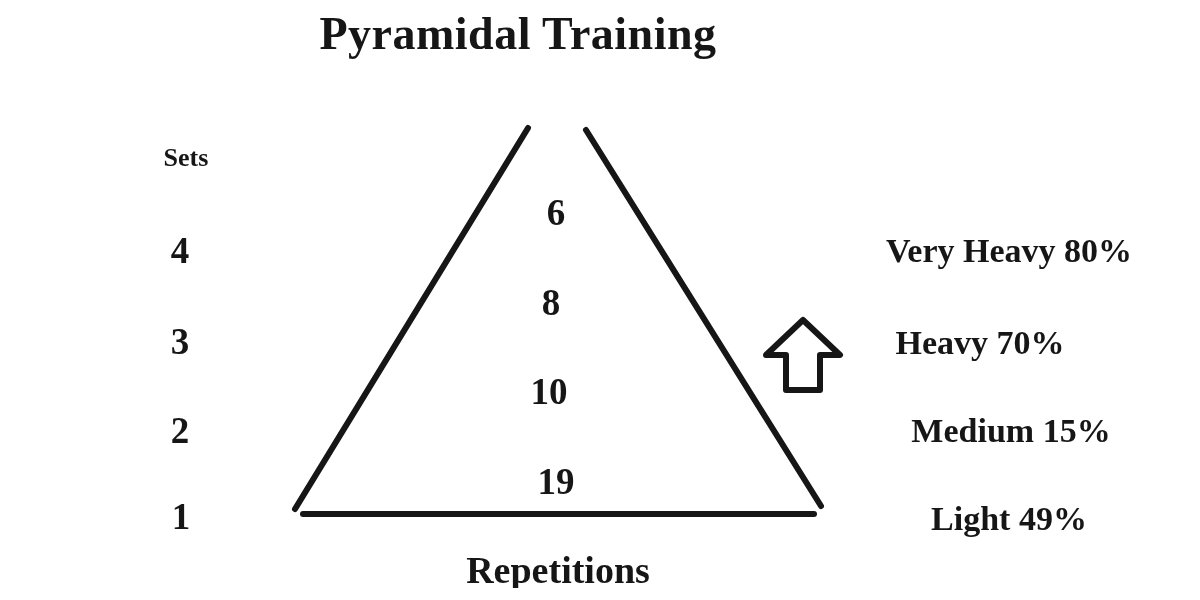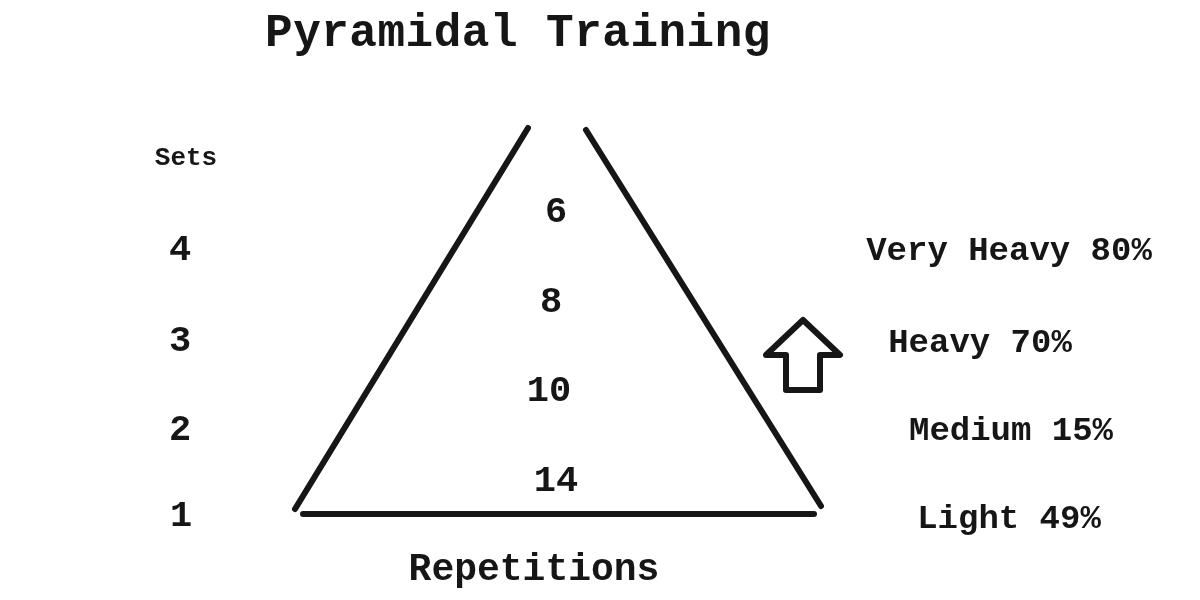--- a/index.html
+++ b/index.html
@@ -2,21 +2,21 @@
 <html><head>
 <meta charset="utf-8">
 <style>
   html, body { margin: 0; padding: 0; background: #ffffff; }
   .canvas {
     position: relative;
     width: 1200px;
     height: 588px;
     background: #ffffff;
     overflow: hidden;
-    font-family: Liberation Mono, monospace;
+    font-family: Liberation Serif, serif;
     color: #161616;
   }
   .abs {
     position: absolute;
     transform: translate(-50%, -50%);
     white-space: nowrap;
     font-weight: 700;
     line-height: 1;
     color: #161616;
   }
@@ -45,23 +45,23 @@
 
   <div class="abs t-head" style="left:186px; top:158px;">Sets</div>
   <div class="abs t-num" style="left:180px; top:250px;">4</div>
   <div class="abs t-num" style="left:180px; top:341px;">3</div>
   <div class="abs t-num" style="left:180px; top:430px;">2</div>
   <div class="abs t-num" style="left:181px; top:516px;">1</div>
 
   <div class="abs t-num" style="left:556px; top:212px;">6</div>
   <div class="abs t-num" style="left:551px; top:302px;">8</div>
   <div class="abs t-num" style="left:549px; top:391px;">10</div>
-  <div class="abs t-num" style="left:556px; top:481px;">14</div>
+  <div class="abs t-num" style="left:556px; top:481px;">19</div>
 
-  <div class="abs t-axis" style="left:534px; top:570px;">Repetitions</div>
+  <div class="abs t-axis" style="left:558px; top:570px;">Repetitions</div>
 
   <svg class="layer" style="left:762px; top:316px;" width="82" height="78" viewBox="0 0 82 78" aria-hidden="true">
     <polygon points="41,4 78,39 58,39 58,74 24,74 24,39 4,39" fill="#ffffff" stroke="#161616" stroke-width="6" stroke-linejoin="round"></polygon>
   </svg>
 
   <div class="abs t-row" style="left:993px; top:251px;">Very Heavy 80%</div>
   <div class="abs t-row" style="left:964px; top:343px;">Heavy 70%</div>
   <div class="abs t-row" style="left:995px; top:431px;">Medium 15%</div>
   <div class="abs t-row" style="left:993px; top:519px;">Light 49%</div>
 

